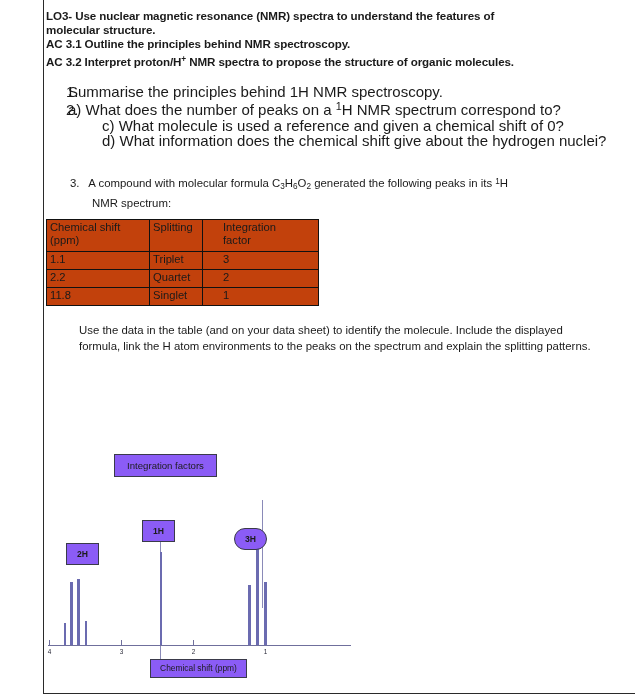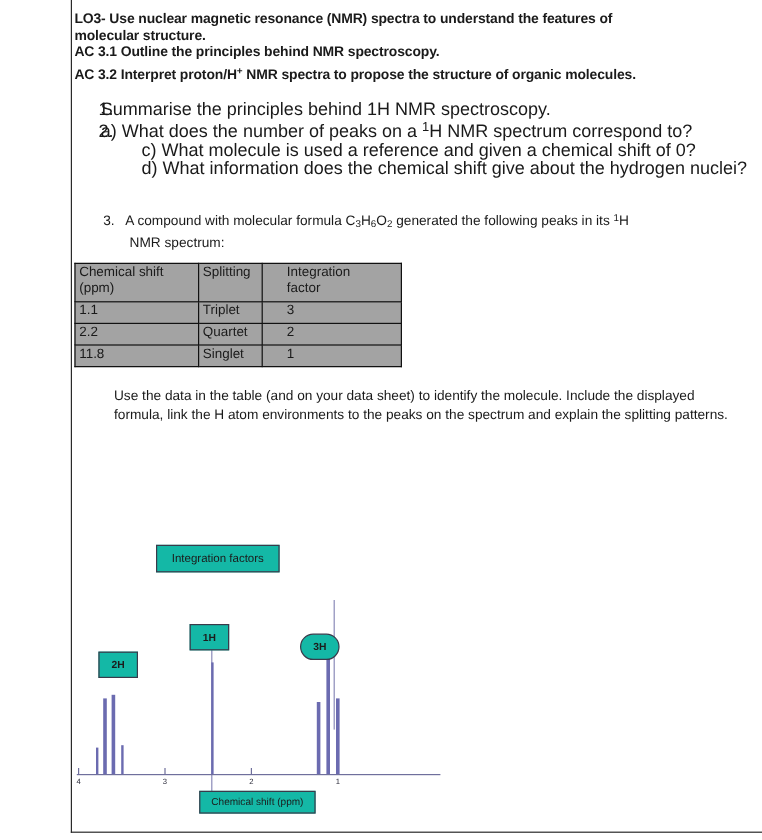--- a/index.html
+++ b/index.html
@@ -12,21 +12,21 @@
     height: 700px;
     position: relative;
     font-family: "Liberation Sans", sans-serif;
     color: #1a1a1a;
     overflow: hidden;
   }
 
   
   #page {
     position: absolute;
-    left: 16px; top: 0;
+    left: 0; top: 0;
     width: 550px; height: 700px;
     box-sizing: border-box;
   }
   .frame-left {
     position: absolute;
     left: 43px; top: 0px;
     width: 0; height: 694px;
     border-left: 1.2px solid #2a2a2a;
   }
   .frame-bottom {
@@ -79,21 +79,21 @@
 
   sub { font-size: 0.72em; vertical-align: -0.22em; }
   sup { font-size: 0.72em; vertical-align: 0.42em; }
 
   
   table.nmr {
     position: absolute;
     left: 46px; top: 219px;
     border-collapse: collapse;
     font-size: 11.2px;
-    background: #a3a3a3;
+    background: #c2410c;
   }
   table.nmr td, table.nmr th {
     border: 1px solid #111;
     padding: 1px 3px 2px 3px;
     text-align: left;
     font-weight: normal;
     vertical-align: top;
     line-height: 13.4px;
   }
   table.nmr .c1 { width: 96px; }
@@ -122,21 +122,21 @@
 
   
   #spectrum {
     position: absolute;
     left: 0px; top: 440px;
     width: 635px; height: 250px;
   }
   .callout {
     position: absolute;
     border: 1.4px solid #3a3a4a;
-    background: #14b8a6;
+    background: #8b5cf6;
     font-size: 9.6px;
     color: #1c1c1c;
     text-align: center;
     box-sizing: border-box;
     line-height: 1;
     display: flex;
     align-items: center;
     justify-content: center;
     z-index: 6;
   }

